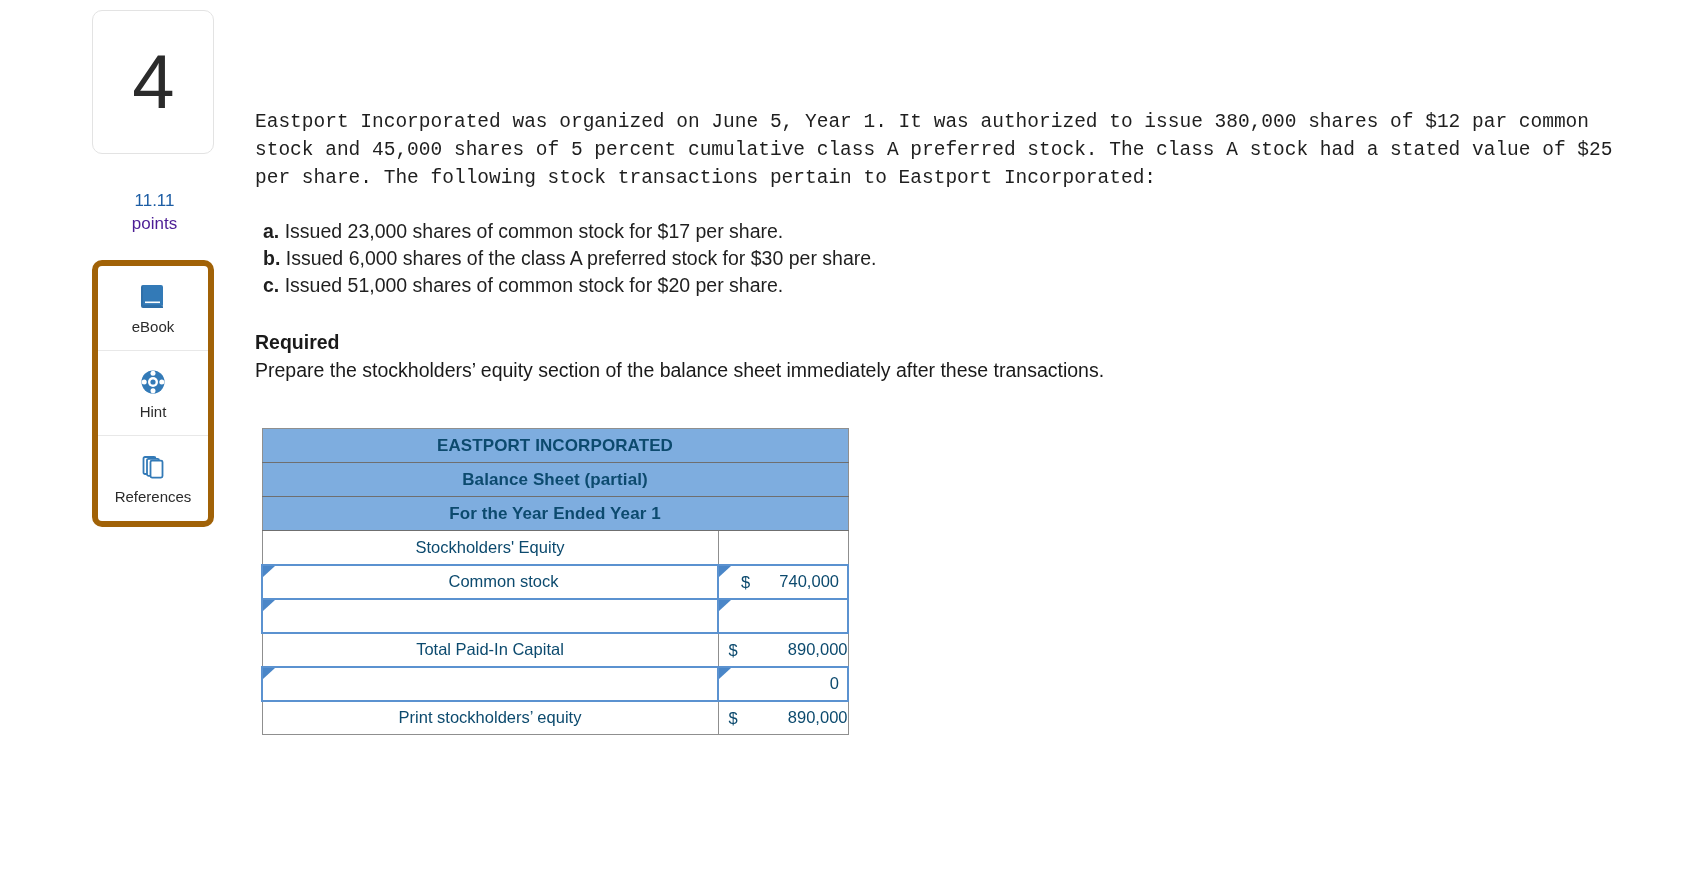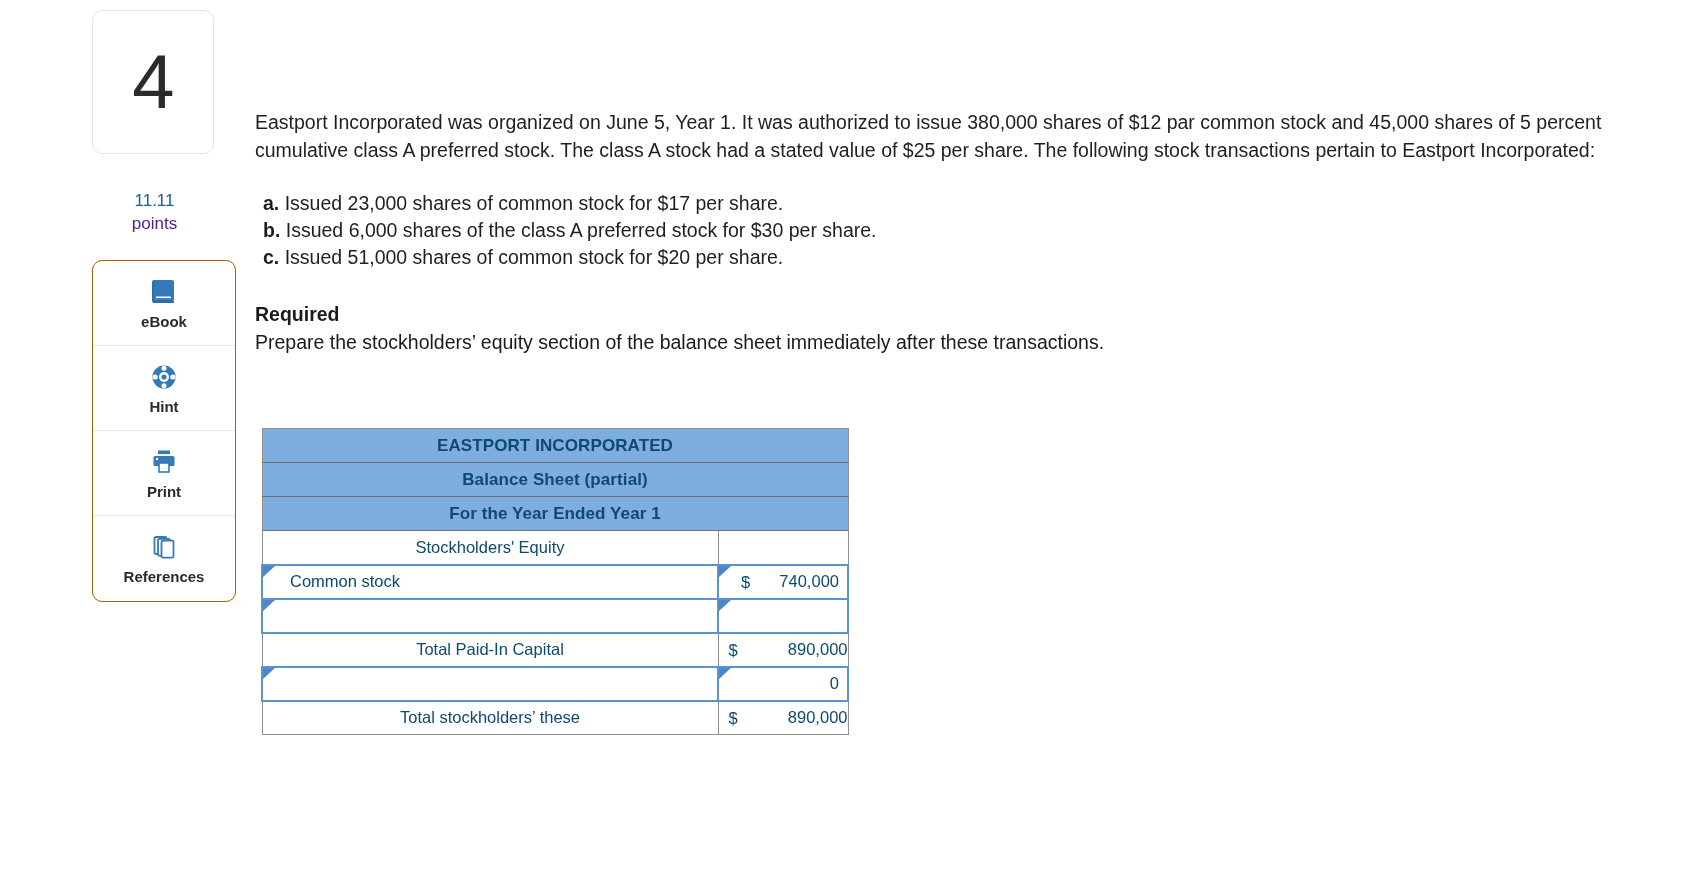--- a/index.html
+++ b/index.html
@@ -57,27 +57,26 @@
     line-height: 22px;
   }
   .points-lbl {
     color: #4c1d95;
     font-size: 17px;
     line-height: 24px;
   }
 
   .tools {
     margin-top: 24px;
-    width: 144px;
-    border: 1px solid #a16207;
+    width: 122px;
+    border: 6px solid #a16207;
     border-radius: 10px;
     box-sizing: border-box;
     overflow: hidden;
     background: #fff;
-    font-weight: bold;
   }
   .tool {
     height: 85px;
     box-sizing: border-box;
     border-bottom: 1px solid #e8e8e8;
     display: flex;
     flex-direction: column;
     align-items: center;
     justify-content: center;
     gap: 8px;
@@ -96,20 +95,21 @@
     position: absolute;
     left: 255px;
     top: 108px;
     width: 1400px;
   }
   .intro {
     font-size: 19.5px;
     line-height: 28px;
     color: #1f1f1f;
     max-width: 1380px;
+    font-family: Liberation Mono, monospace;
   }
   .trans-list {
     margin-top: 26px;
     font-size: 19.5px;
     line-height: 27px;
     color: #1f1f1f;
   }
   .trans-row { display: block; padding-left: 8px; }
   .trans-row b { font-weight: 700; }
   .required-head {
@@ -198,21 +198,21 @@
   .cell-edit .tri {
     position: absolute;
     left: 0px;
     top: 0px;
     width: 0;
     height: 0;
     border-left: 12px solid #4a86c8;
     border-top: 0 solid transparent;
     border-bottom: 11px solid transparent;
   }
-  .cell-edit.indent2 { padding-left: 27px; }
+  .cell-edit.indent2 { padding-left: 27px; text-align: center; }
   .cell-edit .dollar {
     position: absolute;
     left: 22px;
     top: 50%;
     transform: translateY(-50%);
   }
 </style>
 </head>
 <body>
 
@@ -250,31 +250,20 @@
             <circle cx="15" cy="14" r="2.6" fill="#337ab7"></circle>
             <circle cx="15" cy="5.2" r="2.5" fill="#ffffff"></circle>
             <circle cx="15" cy="22.8" r="2.5" fill="#ffffff"></circle>
             <circle cx="6.2" cy="14" r="2.5" fill="#ffffff"></circle>
             <circle cx="23.8" cy="14" r="2.5" fill="#ffffff"></circle>
           </svg>
         </span>
         <span class="tool-label">Hint</span>
       </div>
 
-      <div class="tool">
-        <span class="tool-ico">
-          <svg viewBox="0 0 30 28" width="30" height="28" aria-hidden="true">
-            <rect x="9" y="2.5" width="12" height="3.6" fill="#337ab7"></rect>
-            <rect x="4.5" y="8" width="21" height="10" rx="1.6" fill="#337ab7"></rect>
-            <circle cx="8" cy="11" r="1.2" fill="#ffffff"></circle>
-            <rect x="10" y="15" width="10" height="9" fill="#ffffff" stroke="#337ab7" stroke-width="1.6"></rect>
-          </svg>
-        </span>
-        <span class="tool-label">Print</span>
-      </div>
 
       <div class="tool">
         <span class="tool-ico">
           <svg viewBox="0 0 30 28" width="30" height="28" aria-hidden="true">
             <rect x="5.5" y="4" width="12" height="17" rx="1.5" fill="none" stroke="#337ab7" stroke-width="1.8"></rect>
             <rect x="9" y="5.8" width="12" height="17" rx="1.5" fill="#ffffff" stroke="#337ab7" stroke-width="1.8"></rect>
             <rect x="12.5" y="7.6" width="12" height="17" rx="1.5" fill="#ffffff" stroke="#337ab7" stroke-width="1.8"></rect>
           </svg>
         </span>
         <span class="tool-label">References</span>
@@ -367,21 +356,21 @@
           <span></span>
         </td>
         <td class="cell-edit num">
           <span class="tri"></span>
           <span class="dollar"></span>
           <span>0</span>
         </td>
       </tr>
 
       <tr>
-        <td class="cell-plain topline">Total stockholders’ these</td>
+        <td class="cell-plain topline">Print stockholders’ equity</td>
         <td class="cell-num topline">
           <span class="dollar">$</span>
           <span>890,000</span>
         </td>
       </tr>
     </tbody>
   </table>
 
 </div>
 

